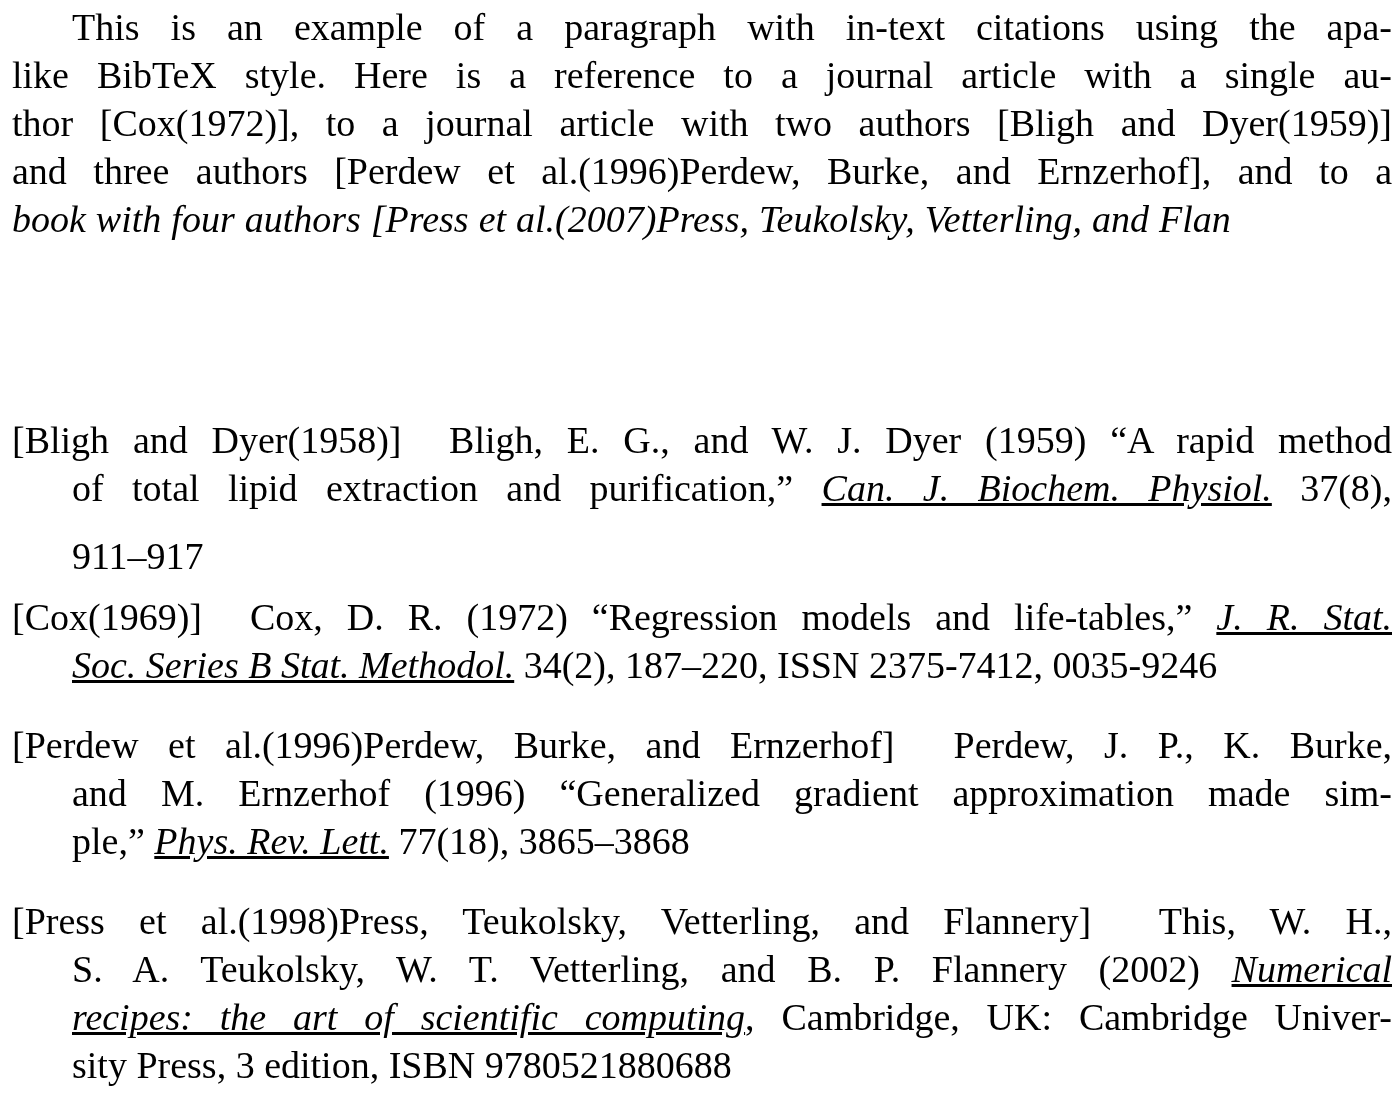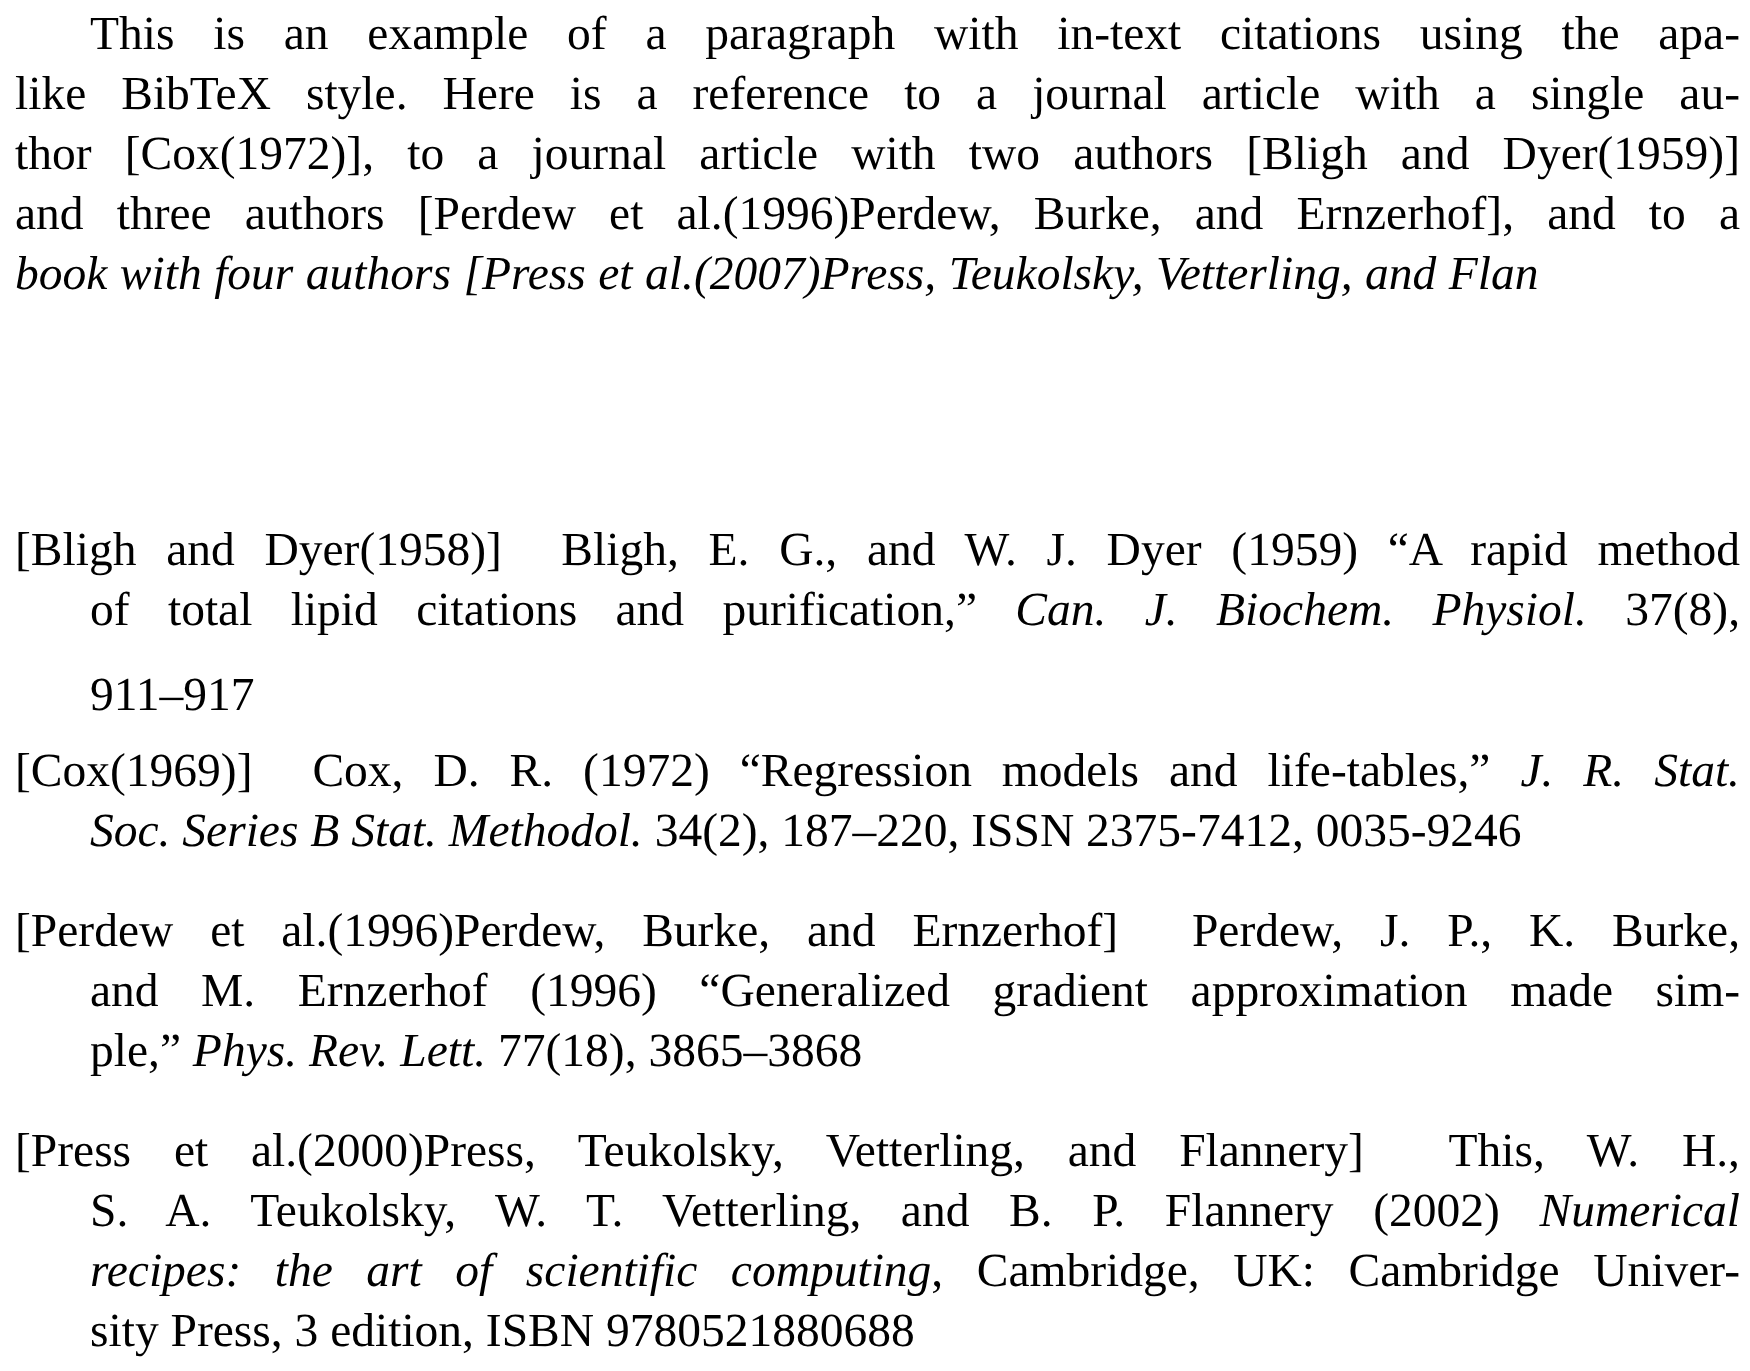--- a/index.html
+++ b/index.html
@@ -16,42 +16,42 @@
     line-height: 48px;
     height: 48px;
     white-space: nowrap;
     text-align: justify;
     text-align-last: justify;
   }
   .line.last { text-align-last: left; }
   .line.indent { left: 72px; width: 1320px; }
   .line.first-para { left: 72px; width: 1320px; }
   .line.overflow { width: auto; text-align-last: left; word-spacing: 0.5px; font-style: italic; }
-  em { font-style: italic; }
+  em { font-style: italic; text-decoration: underline; }
 </style>
 </head>
 <body>
 
 <div>
   <div class="line first-para" style="top:3px">This is an example of a paragraph with in-text citations using the apa-</div>
   <div class="line" style="top:51px">like BibTeX style. Here is a reference to a journal article with a single au-</div>
   <div class="line" style="top:99px">thor [Cox(1972)], to a journal article with two authors [Bligh and Dyer(1959)]</div>
   <div class="line" style="top:147px">and three authors [Perdew et al.(1996)Perdew, Burke, and Ernzerhof], and to a</div>
   <div class="line overflow" style="top:195px">book with four authors [Press et al.(2007)Press, Teukolsky, Vetterling, and Flan</div>
 </div>
 
 <div>
 
   <div>
     <div class="line" style="top:416px">
       <span>[Bligh and Dyer(1958)]</span>&nbsp;
       <span>Bligh, E. G., and W. J. Dyer (1959) “A rapid method</span>
     </div>
     <div class="line indent" style="top:464px">
-      <span>of total lipid citations and purification,” </span><em>Can. J. Biochem. Physiol.</em><span> 37(8),</span>
+      <span>of total lipid extraction and purification,” </span><em>Can. J. Biochem. Physiol.</em><span> 37(8),</span>
     </div>
     <div class="line indent last" style="top:532px">911–917</div>
   </div>
 
   <div>
     <div class="line" style="top:593px">
       <span>[Cox(1969)]</span>&nbsp;
       <span>Cox, D. R. (1972) “Regression models and life-tables,” </span><em>J. R. Stat.</em>
     </div>
     <div class="line indent last" style="top:641px">
@@ -65,21 +65,21 @@
       <span>Perdew, J. P., K. Burke,</span>
     </div>
     <div class="line indent" style="top:769px">and M. Ernzerhof (1996) “Generalized gradient approximation made sim-</div>
     <div class="line indent last" style="top:817px">
       <span>ple,” </span><em>Phys. Rev. Lett.</em><span> 77(18), 3865–3868</span>
     </div>
   </div>
 
   <div>
     <div class="line" style="top:897px">
-      <span>[Press et al.(2000)Press, Teukolsky, Vetterling, and Flannery]</span>&nbsp;
+      <span>[Press et al.(1998)Press, Teukolsky, Vetterling, and Flannery]</span>&nbsp;
       <span>This, W. H.,</span>
     </div>
     <div class="line indent" style="top:945px">
       <span>S. A. Teukolsky, W. T. Vetterling, and B. P. Flannery (2002) </span><em>Numerical</em>
     </div>
     <div class="line indent" style="top:993px">
       <em>recipes: the art of scientific computing</em><span>, Cambridge, UK: Cambridge Univer-</span>
     </div>
     <div class="line indent last" style="top:1041px">sity Press, 3 edition, ISBN 9780521880688</div>
   </div>

